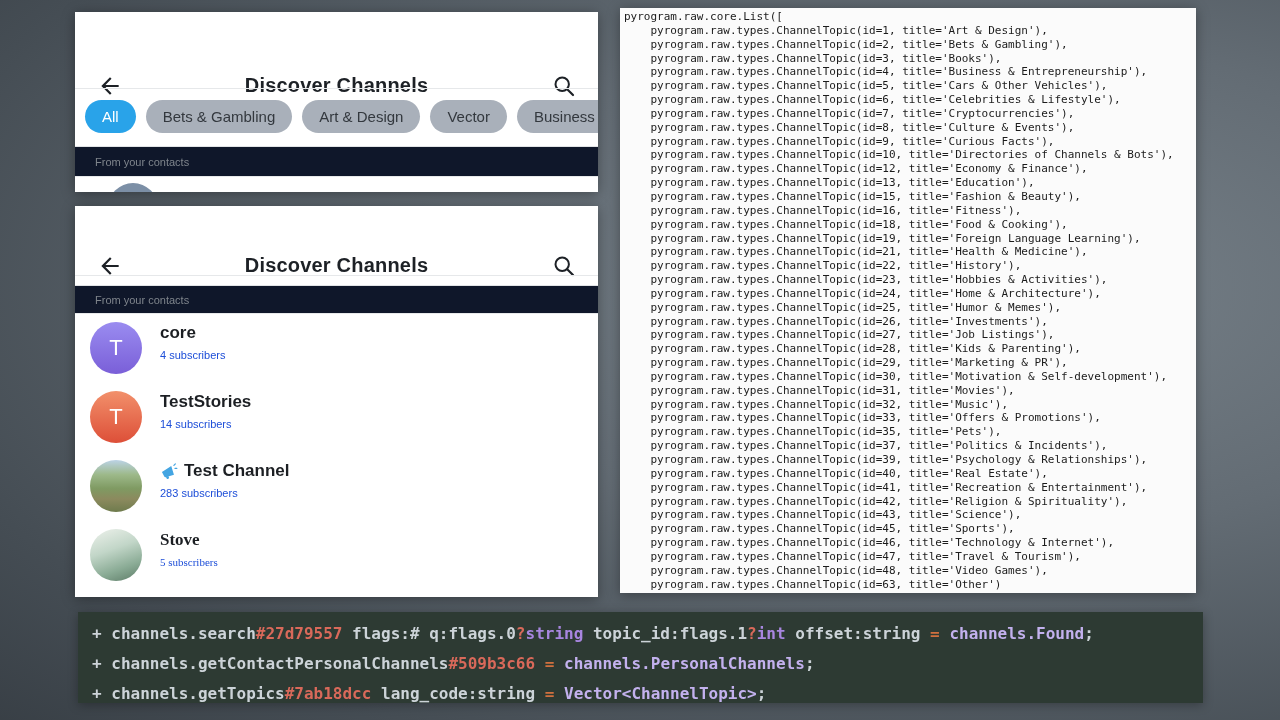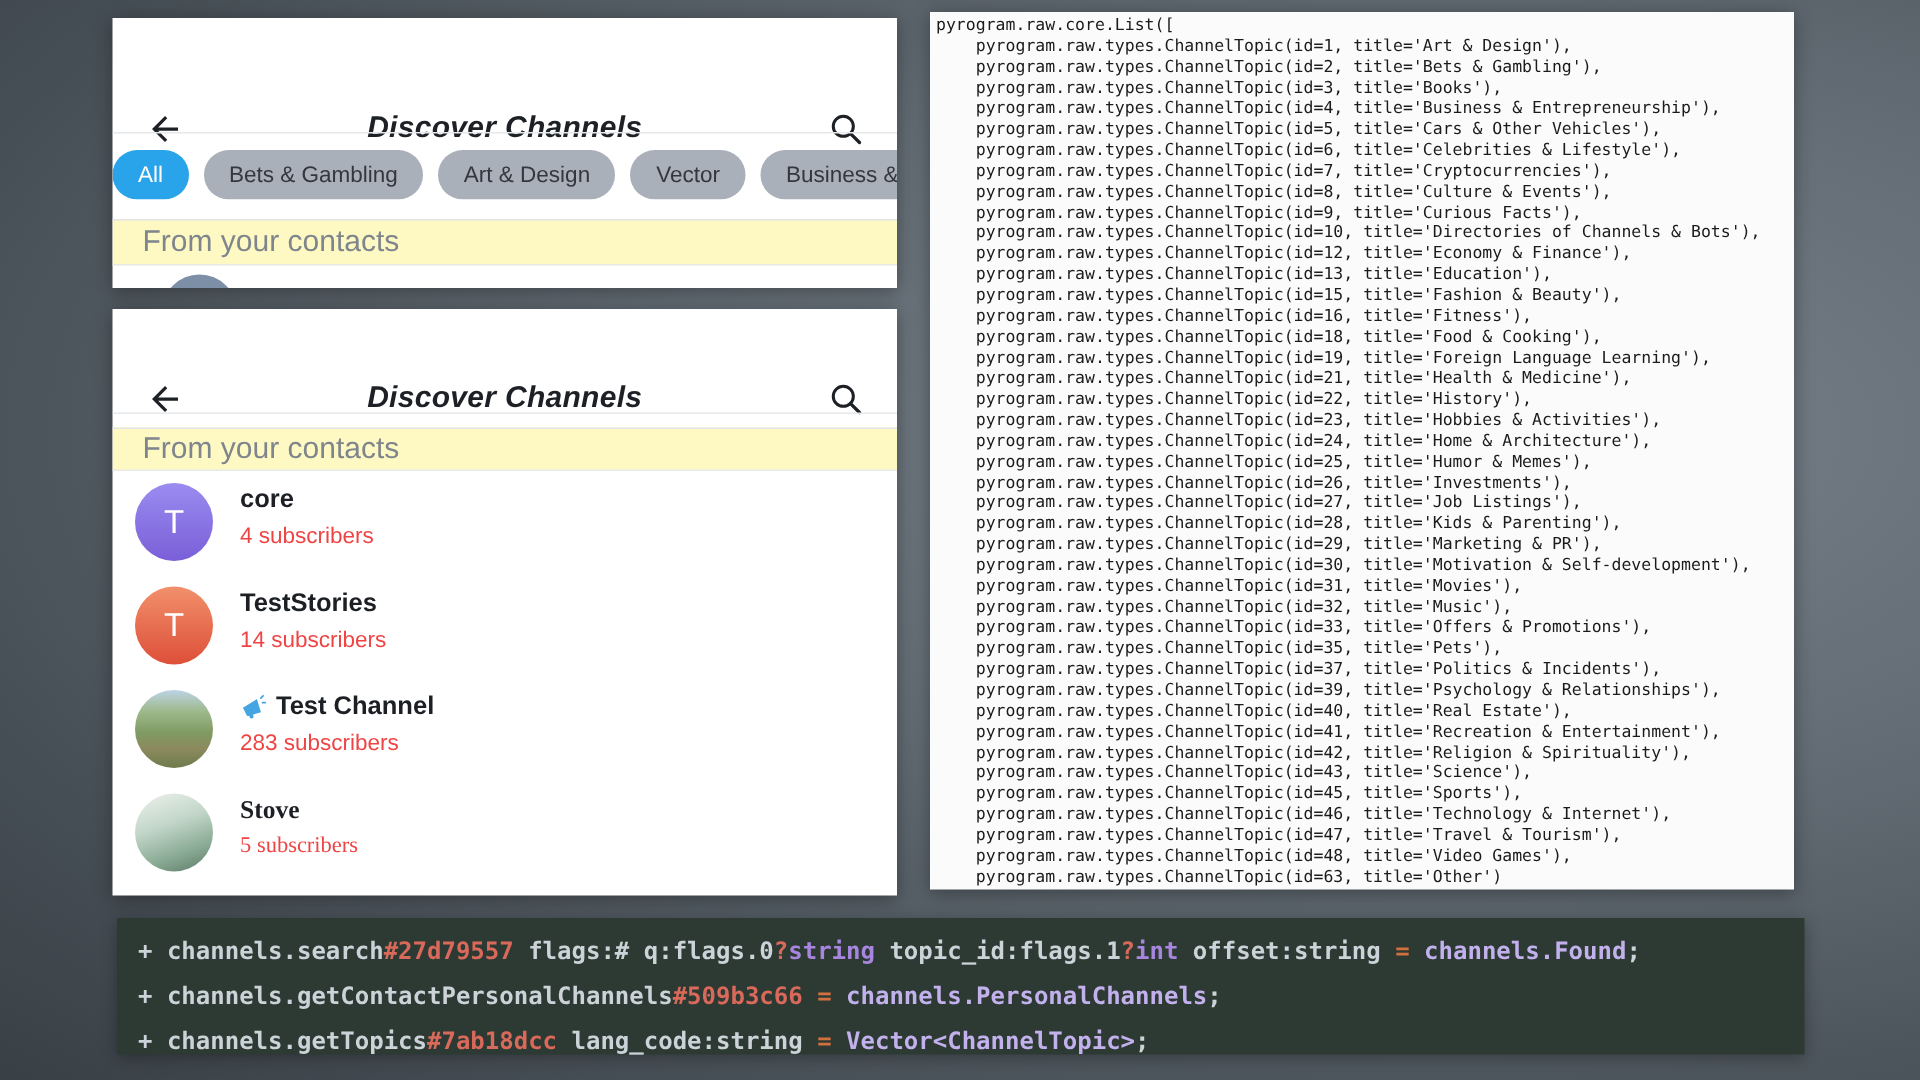--- a/index.html
+++ b/index.html
@@ -6,41 +6,41 @@
   .stage{
     position:relative;width:1280px;height:720px;overflow:hidden;
     background:radial-gradient(120% 100% at 75% 40%, #78828a 0%, #636c74 35%, #454d54 70%, #2f353b 100%);
     font-family:"Liberation Sans",sans-serif;
   }
   .panel{position:absolute;background:#fff;box-shadow:0 2px 12px rgba(0,0,0,.35);overflow:hidden;}
 
   
   #phone-top{left:75px;top:12px;width:523px;height:180px;}
   #phone-bottom{left:75px;top:206px;width:523px;height:391px;}
-  .app-header{position:absolute;left:0;right:0;font-style:italic;}
+  .app-header{position:absolute;left:0;right:0;}
   .hdr-title{position:absolute;left:0;right:0;text-align:center;font-size:20px;font-weight:700;color:#1d2126;letter-spacing:.2px;}
   .icon-btn{position:absolute;width:26px;height:26px;}
   .icon-btn svg{width:100%;height:100%;display:block;}
   .divider{position:absolute;left:0;right:0;height:1px;background:#e6e8ea;}
-  .chips-row{position:absolute;left:0;right:0;display:flex;gap:10px;overflow:hidden;align-items:center;}
+  .chips-row{position:absolute;left:0;right:0;display:flex;gap:10px;padding-left:10px;overflow:hidden;align-items:center;}
   .chip{flex:0 0 auto;height:33px;line-height:33px;border-radius:17px;background:#a9b0ba;color:#33383e;font-size:15px;padding:0 17px;white-space:nowrap;}
   .chip.active{background:#29a3e9;color:#fff;}
-  .section-bar{position:absolute;left:0;right:0;background:#fef9c3;border-top:1px solid #e2e4e6;border-bottom:1px solid #e7e9ea;
-    color:#7f858c;font-size:20px;display:flex;align-items:center;padding-left:20px;}
+  .section-bar{position:absolute;left:0;right:0;background:#0f172a;border-top:1px solid #e2e4e6;border-bottom:1px solid #e7e9ea;
+    color:#7f858c;font-size:11px;display:flex;align-items:center;padding-left:20px;}
   .partial-avatar{position:absolute;width:50px;height:50px;border-radius:50%;background:#7c8fa6;}
 
   .channel-list{position:absolute;left:0;right:0;top:108px;bottom:0;}
   .channel-row{position:absolute;left:0;right:0;height:69px;}
   .avatar{position:absolute;left:15px;top:8px;width:52px;height:52px;border-radius:50%;
     display:flex;align-items:center;justify-content:center;color:#fff;font-size:22px;font-weight:400;}
   .avatar.photo-landscape{background:linear-gradient(180deg,#bcd3e6 0%,#9db98a 28%,#7f9a62 55%,#8c8a5e 75%,#6e7b4d 100%);}
   .avatar.photo-stove{background:linear-gradient(160deg,#eef2ec 0%,#c2d6c8 40%,#8aab95 72%,#5c7a66 100%);}
   .ch-text{position:absolute;left:85px;top:9px;}
   .ch-name{font-size:17px;font-weight:700;color:#1c1f23;display:flex;align-items:center;gap:6px;}
-  .ch-subs{font-size:15px;color:#ef4444;margin-top:6px;}
+  .ch-subs{font-size:11px;color:#1d4ed8;margin-top:6px;}
   .badge-megaphone{width:18px;height:18px;display:inline-block;}
 
   
   #console{left:620px;top:8px;width:576px;height:585px;background:#fbfbfb;}
   #console-pre{margin:0;padding:2px 0 0 4px;font-family:"DejaVu Sans Mono",monospace;font-size:11px;line-height:13.85px;color:#1b1b1b;white-space:pre;}
 
   
   #schema{position:absolute;left:78px;top:612px;width:1125px;height:91px;background:#2d3a33;box-shadow:0 2px 10px rgba(0,0,0,.3);}
   #schema-lines{padding:7px 0 0 14px;font-family:"DejaVu Sans Mono",monospace;font-size:16px;font-weight:700;line-height:30px;white-space:pre;}
   .tok-base{color:#ccd3d8;}

